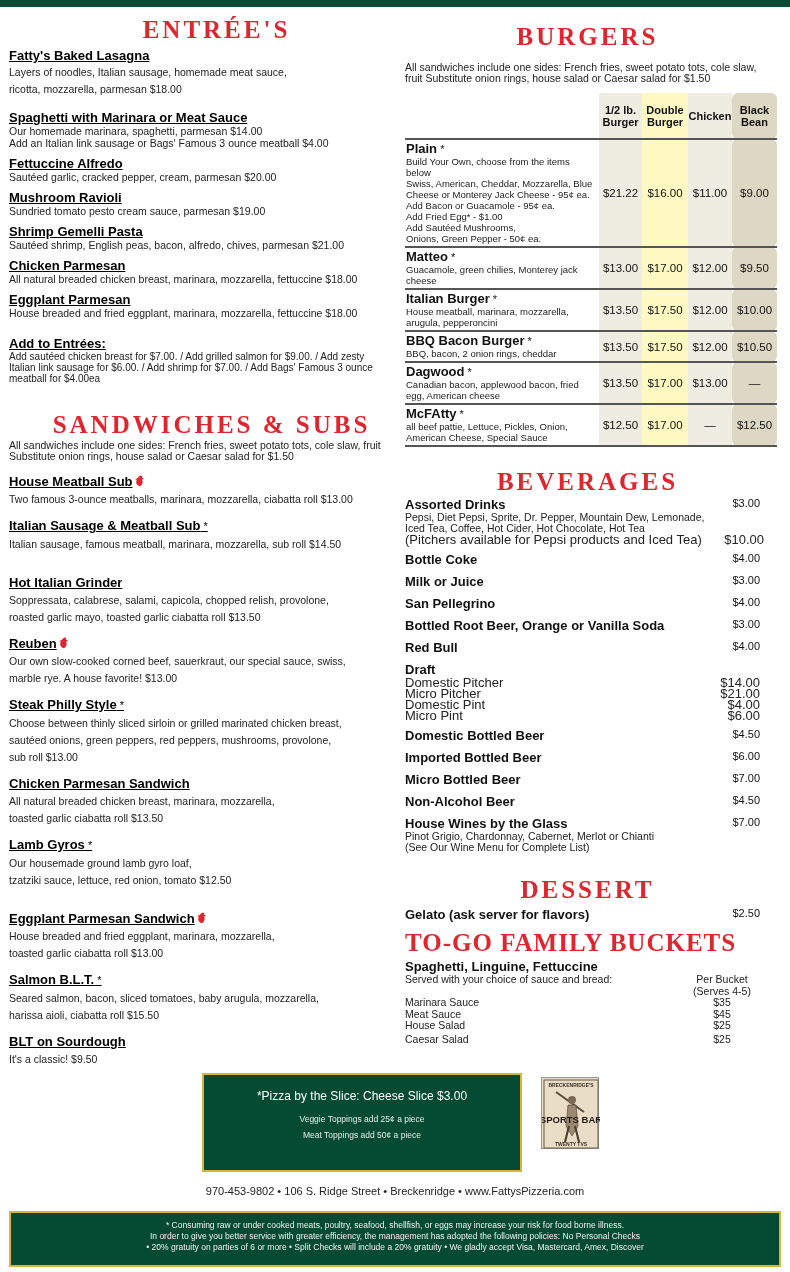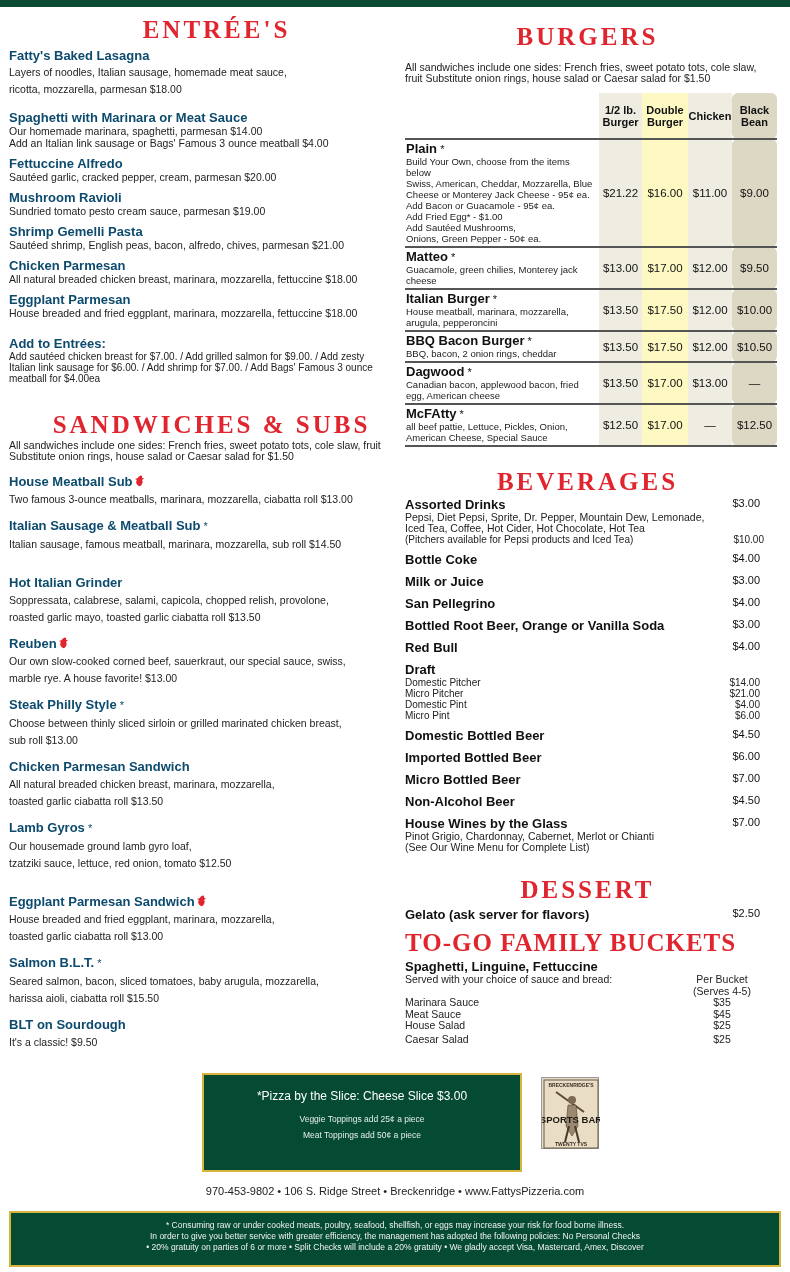--- a/index.html
+++ b/index.html
@@ -14,21 +14,21 @@
   .section-title {
     font-family: "Liberation Serif", serif;
     color: #e0252e;
     font-weight: bold;
     text-align: center;
     letter-spacing: 3px;
     font-size: 25px;
     line-height: 30px;
   }
 
-  .item-name { font-weight: bold; font-size: 13px; line-height: 15px; color: #0c4a6e; }
+  .item-name { font-weight: bold; font-size: 13px; line-height: 15px; color: #000000; text-decoration: underline; }
   .item-desc { font-size: 10.5px; line-height: 12px; color: #222; }
   .item-desc.loose { line-height: 17px; font-size: 10.5px; }
   .star { font-weight: normal; font-size: 11px; }
 
   .pepper {
     display: inline-block; width: 11px; height: 12px; vertical-align: -1px; margin-left: 1px;
   }
 
   
   .entree { margin-bottom: 7px; }
@@ -55,21 +55,21 @@
   table.burgers tbody tr:last-child { border-bottom: 2px solid #555; }
   table.burgers .bname { font-weight: bold; font-size: 13px; line-height: 14px; }
   table.burgers .bdesc { font-size: 9.5px; line-height: 11px; color: #222; }
   table.burgers th.blank { background: #fff; }
 
   
   .bev-title { margin-top: 22px; }
   .bev { display: flex; justify-content: space-between; margin-top: 6px; }
   .bev .price { font-size: 11px; width: 52px; text-align: right; padding-right: 20px; box-sizing: content-box; }
   .bev-sub { font-size: 10.5px; line-height: 11px; color: #222; }
-  .bev-row { display: flex; justify-content: space-between; font-size: 10px; line-height: 11px; color: #222; }
+  .bev-row { display: flex; justify-content: space-between; font-size: 13px; line-height: 11px; color: #222; }
   .bev-row .p { width: 72px; text-align: right; padding-right: 20px; }
   .bev-name-lg { font-weight: bold; font-size: 13px; line-height: 15px; }
 
   .dessert-title { margin-top: 22px; }
   .buckets-title { margin-top: 8px; font-size: 25px; letter-spacing: 1px; text-align: left; }
 
   .bucket-grid { font-size: 10.5px; line-height: 11.5px; color: #222; }
   .bucket-row { display: flex; }
   .bucket-row .l { flex: 1; }
   .bucket-row .r { width: 100px; text-align: center; padding-right: 16px; }
@@ -167,20 +167,21 @@
       <div class="sandwich">
         <div class="item-name"><span>Reuben</span><span class="pepper"><svg width="11" height="12" viewBox="0 0 11 12">
               <path d="M6 1 C7 0,9 1,8 3 L10 3 L8 5 C10 7,7 12,5 11 C3 10,1 7,3 5 L1 4 L4 3 C4 2,5 1,6 1Z" fill="#e0252e"></path>
             </svg></span></div>
         <div class="item-desc loose">Our own slow-cooked corned beef, sauerkraut, our special sauce, swiss,</div>
         <div class="item-desc loose">marble rye. A house favorite!  $13.00</div>
       </div>
       <div class="sandwich">
         <div class="item-name"><span>Steak Philly Style</span><span class="star"> *</span></div>
         <div class="item-desc loose">Choose between thinly sliced sirloin or grilled marinated chicken breast,</div>
+        <div class="item-desc loose">sautéed onions, green peppers, red peppers, mushrooms, provolone,</div>
         <div class="item-desc loose">sub roll  $13.00</div>
       </div>
       <div class="sandwich">
         <div class="item-name"><span>Chicken Parmesan Sandwich</span></div>
         <div class="item-desc loose">All natural breaded chicken breast, marinara, mozzarella,</div>
         <div class="item-desc loose">toasted garlic ciabatta roll  $13.50</div>
       </div>
       <div class="sandwich" style="margin-bottom: 22px;">
         <div class="item-name"><span>Lamb Gyros</span><span class="star"> *</span></div>
         <div class="item-desc loose">Our housemade ground lamb gyro loaf,</div>

